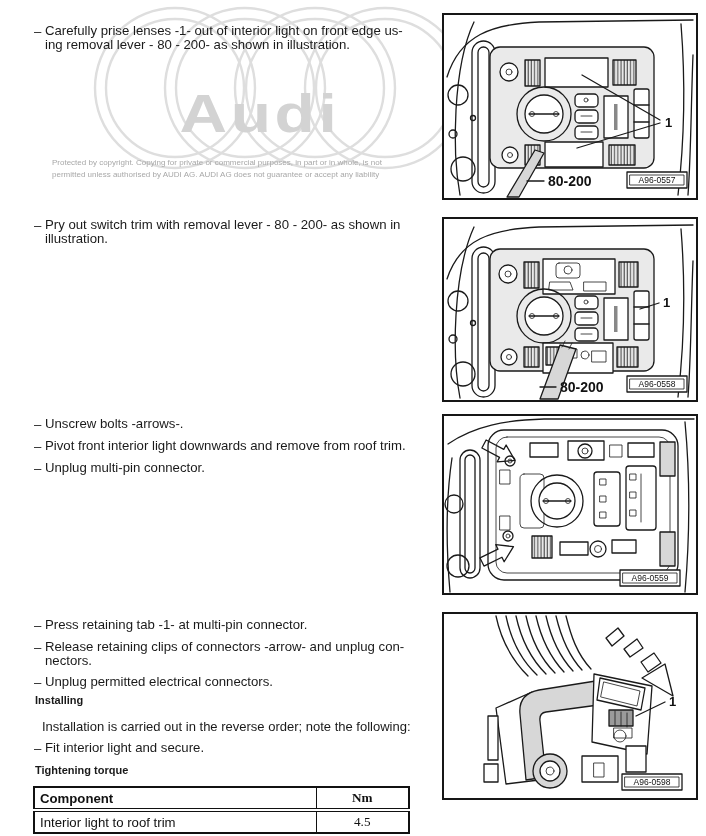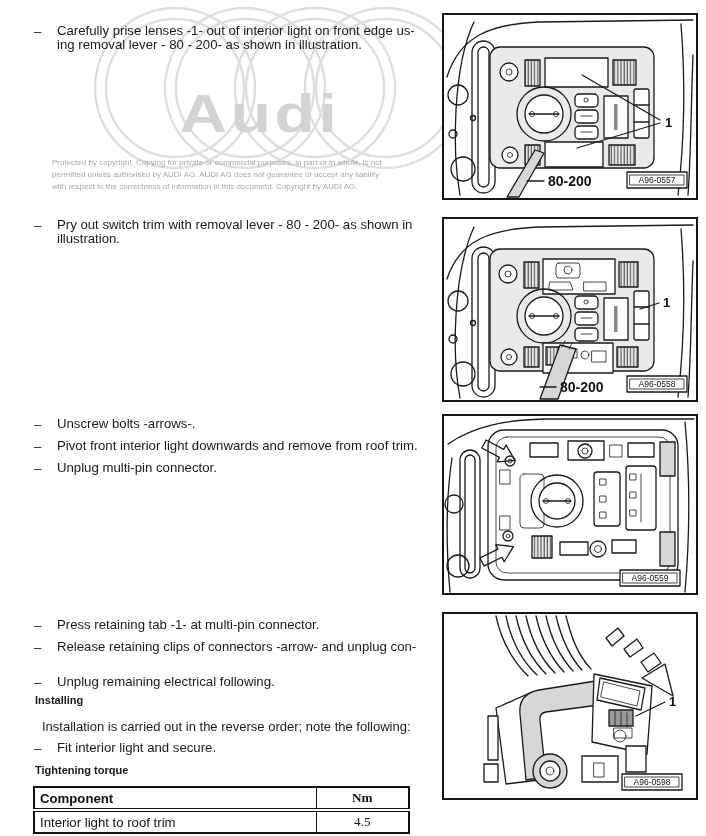--- a/index.html
+++ b/index.html
@@ -16,21 +16,21 @@
     color:#d3d3d3; transform:scaleX(1.22); transform-origin:center;
   }
   #copyright {
     position:absolute; left:52px; top:157px; width:400px; text-align:left;
     font-size:8px; line-height:12.2px; color:#a8a8a8;
   }
   #copyright .cl { white-space:nowrap; }
   
   .bullet { position:absolute; left:34px; font-size:13.2px; }
   .bullet .dash { position:absolute; left:0; top:0; }
-  .bullet .bl { margin-left:23px; }
+  .bullet .bl { margin-left:11px; }
   .line { white-space:nowrap; line-height:13.6px; }
   .h { position:absolute; left:35px; font-size:11px; font-weight:bold; white-space:nowrap; }
   .p { position:absolute; left:42px; font-size:13px; white-space:nowrap; }
   
   .torque { position:absolute; left:33px; top:786px; border-collapse:collapse; font-size:13.2px; color:#111; border:2px solid #111; }
   .torque th, .torque td { border:1.2px solid #111; padding:1px 5px; height:18px; }
   .torque th { text-align:left; border-bottom:4px double #111; }
   .torque th.c2, .torque td.c2 { text-align:center;font-family:Liberation Serif, serif; }
   
   .fig { position:absolute; left:442px; width:256px; background:#fff; border:2px solid #161616; box-sizing:border-box; }
@@ -70,21 +70,20 @@
       <circle cx="185" cy="88" r="69"></circle>
     <circle cx="255" cy="88" r="80"></circle>
       <circle cx="255" cy="88" r="69"></circle>
     <circle cx="325" cy="88" r="80"></circle>
       <circle cx="325" cy="88" r="69"></circle>
   </svg>
   <div id="audi-logo">Audi</div>
   <div id="copyright">
     <div class="cl">Protected by copyright. Copying for private or commercial purposes, in part or in whole, is not</div>
     <div class="cl">permitted unless authorised by AUDI AG. AUDI AG does not guarantee or accept any liability</div>
-    <div class="cl">with respect to the correctness of information in this document. Copyright by AUDI AG.</div>
   </div>
 
   <div class="bullet" style="top:24px">
     <span class="dash">–</span>
     <div class="bl">
       <div class="line">Carefully prise lenses -1- out of interior light on front edge us-</div>
       <div class="line">ing removal lever - 80 - 200- as shown in illustration.</div>
     </div>
   </div>
 
@@ -118,26 +117,27 @@
   <div class="bullet" style="top:618px">
     <span class="dash">–</span>
     <div class="bl">
         <div class="line">Press retaining tab -1- at multi-pin connector.</div>
       </div>
   </div>
   <div class="bullet" style="top:640px">
     <span class="dash">–</span>
     <div class="bl">
       <div class="line">Release retaining clips of connectors -arrow- and unplug con-</div>
+      <div class="line">nectors.</div>
     </div>
   </div>
   <div class="bullet" style="top:675px">
     <span class="dash">–</span>
     <div class="bl">
-        <div class="line">Unplug remaining electrical following.</div>
+        <div class="line">Unplug permitted electrical connectors.</div>
       </div>
   </div>
 
   <div class="h" style="top:694px">Installing</div>
   <div class="p" style="top:719px">Installation is carried out in the reverse order; note the following:</div>
   <div class="bullet" style="top:741px">
     <span class="dash">–</span>
     <div class="bl">
         <div class="line">Fit interior light and secure.</div>
       </div>

